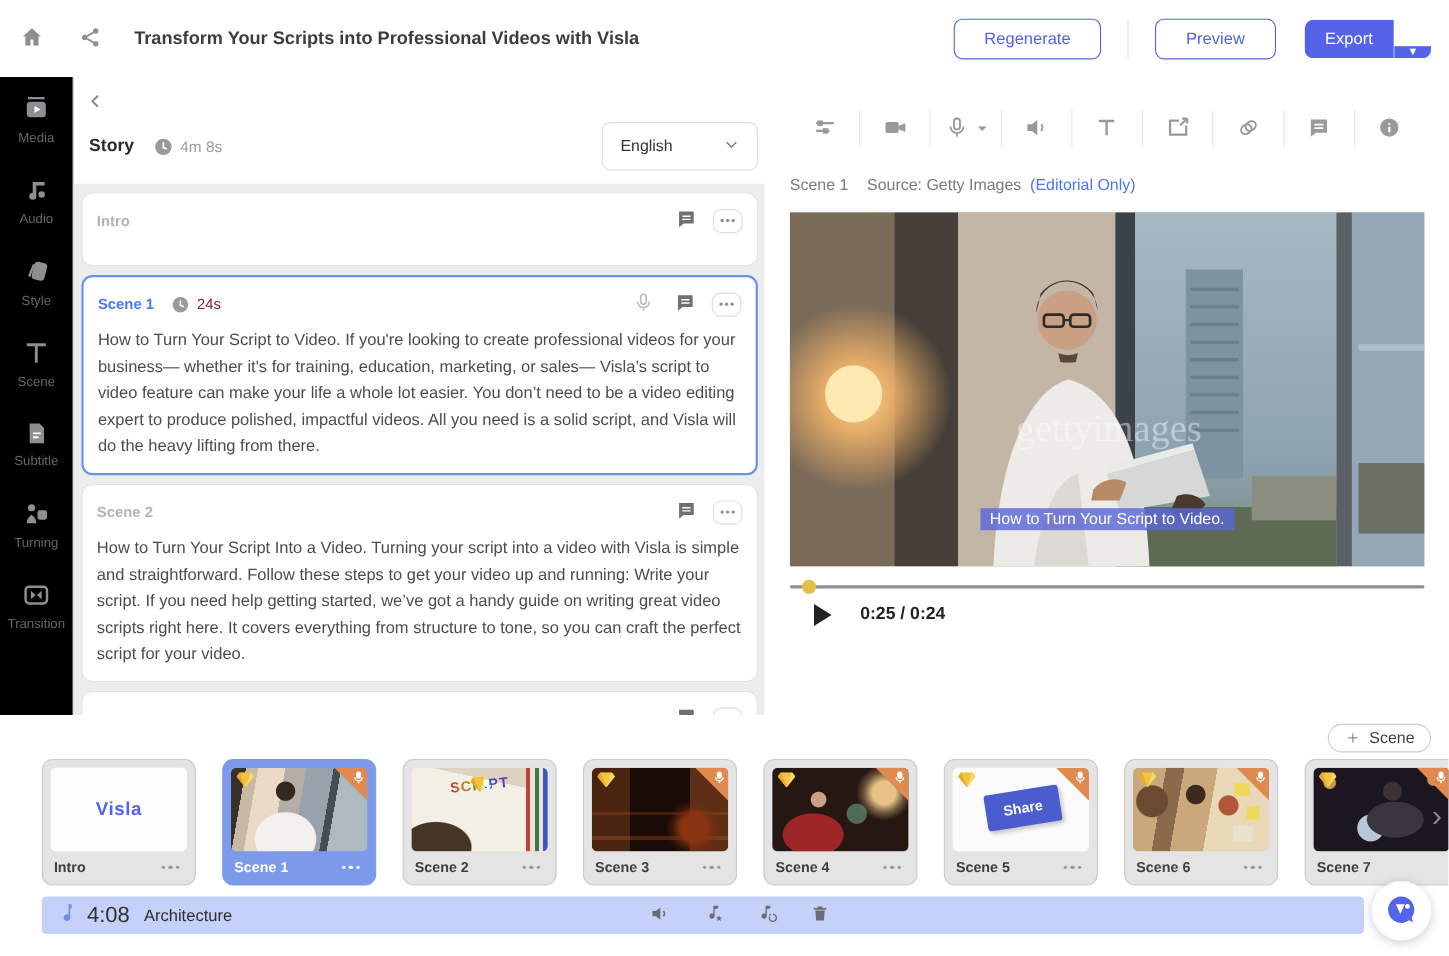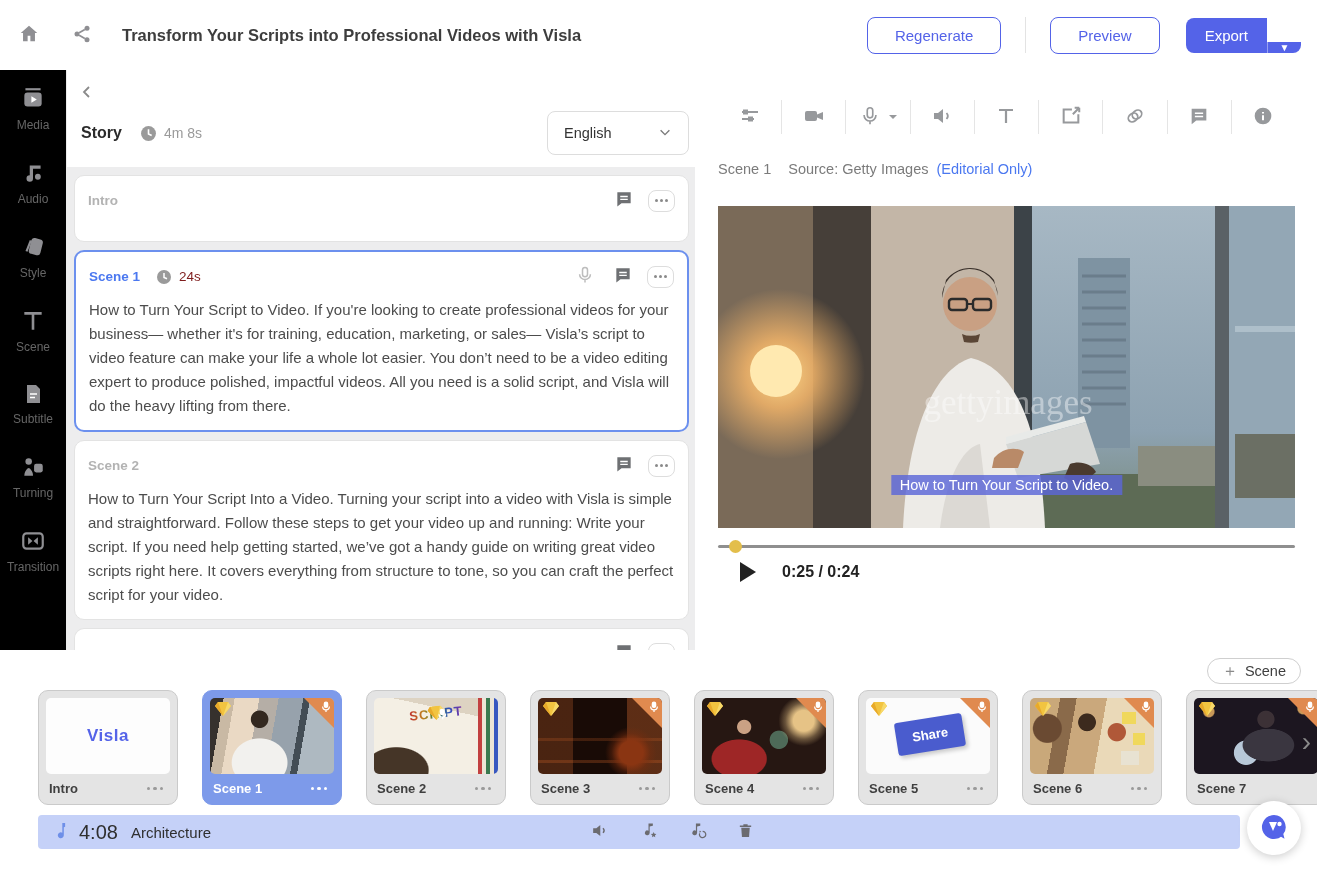--- a/index.html
+++ b/index.html
@@ -51,21 +51,21 @@
   .dots-box i { width:3px; height:3px; border-radius:50%; background:#8a8a8a; }
   .scene-text { margin-top:6px; font-size:15px; line-height:24px; color:#4c4c4c; }
   
   .preview-panel { flex:1; background:#fff; padding:0 22px 0 23px; position:relative; }
   .pv-toolbar { margin-top:30px; height:34px; display:flex; align-items:center; }
   .pv-cell { flex:1; display:flex; align-items:center; justify-content:center; gap:7px; cursor:pointer; }
   .pv-sep { width:1px; height:34px; background:#e5e5e5; }
   .pv-source { margin-top:27px; display:flex; align-items:center; font-size:14.5px; color:#7b7b7b; }
   .pv-source .src { margin-left:17px; }
   .pv-source .editorial { margin-left:8px; color:var(--link,#4360E8); cursor:pointer; }
-  .video-wrap { margin-top:29px; position:relative; width:577px; height:322px; }
+  .video-wrap { margin-top:16px; position:relative; width:577px; height:322px; }
   .video-wrap svg.scene { display:block; width:577px; height:322px; }
   .subtitle-overlay { position:absolute; left:50%; transform:translateX(-50%); bottom:33px;
     background:rgba(92,103,216,.82); color:#fff; font-size:14.5px; padding:2px 9px; white-space:nowrap; }
   .notice-banner { position:absolute; left:4px; bottom:-1px; width:516px; height:34px;
     background:#E9EDF8; border-radius:6px; box-shadow:0 2px 8px rgba(0,0,0,.18);
     display:flex; align-items:center; justify-content:center; font-size:13px; color:#555; }
   .notice-close { margin-left:14px; color:#666; font-size:13px; background:none; border:none; cursor:pointer; }
   .progress-row { margin-top:12px; position:relative; width:577px; height:13px; cursor:pointer; }
   .progress-track { position:absolute; top:5px; left:0; right:0; height:3px; background:#8f8f8f; border-radius:2px; }
   .progress-dot { position:absolute; top:0; left:11px; width:13px; height:13px; border-radius:50%; background:var(--progress-dot,#E3BE4B); }

